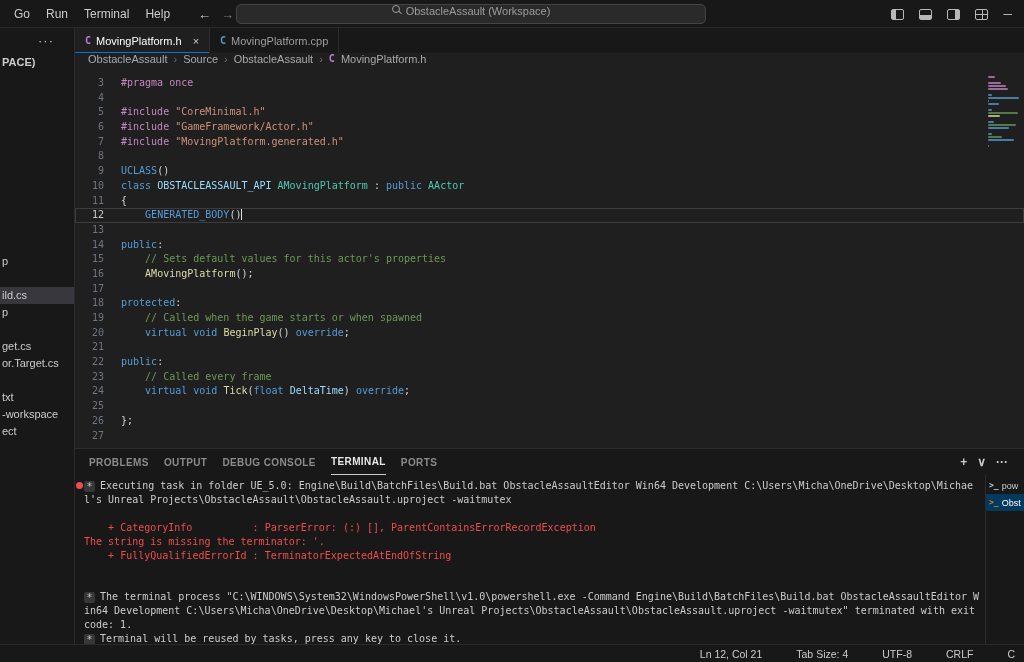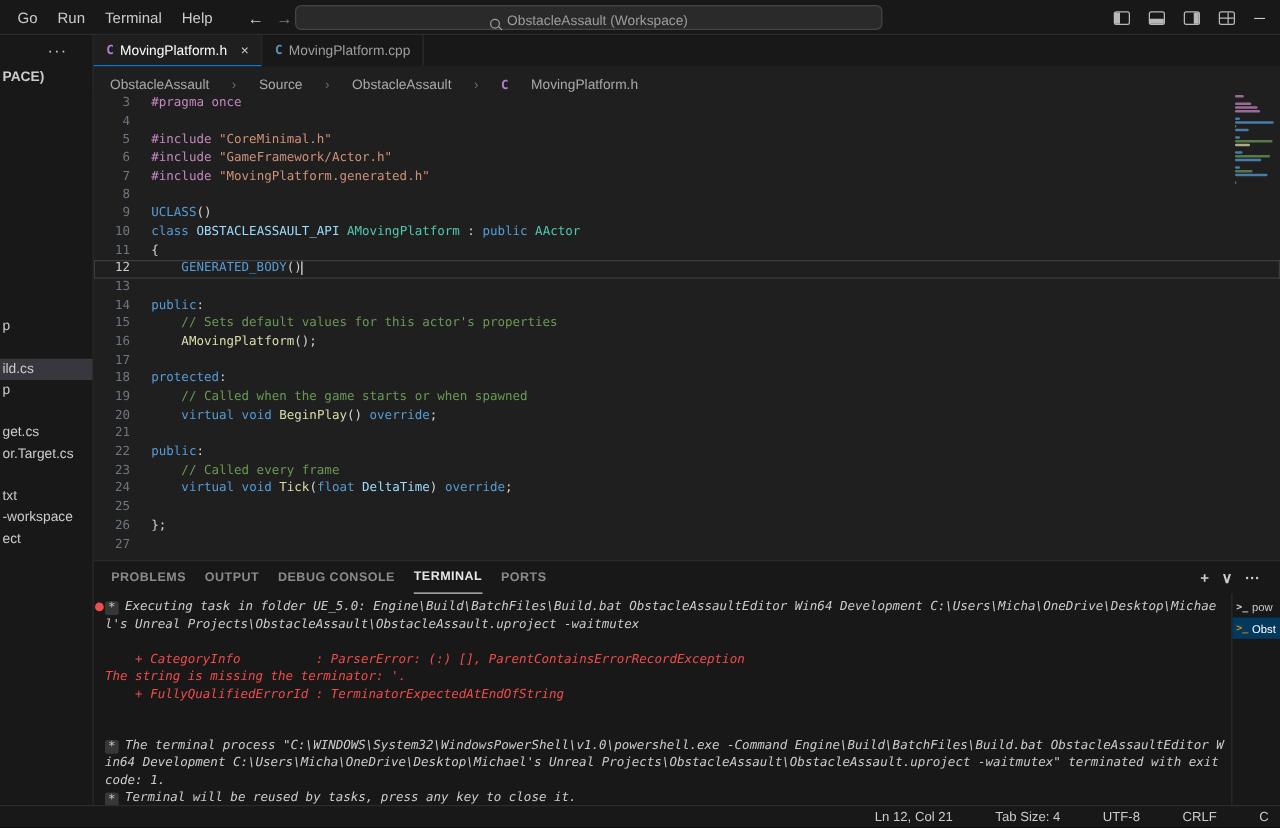--- a/index.html
+++ b/index.html
@@ -13,21 +13,21 @@
   
   .titlebar { height:28px; flex:0 0 28px; background:#181818; border-bottom:1px solid #2b2b2b;
     display:flex; align-items:center; position:relative; }
   .menus { display:flex; margin-left:6px; }
   .menu-item { padding:3px 8px; color:#cccccc; font-size:12px; border-radius:4px; cursor:default; }
   .nav-arrows { position:absolute; left:198px; top:0; height:28px; display:flex; align-items:center; gap:10px; }
   .nav-arrow { font-size:13px; color:#cccccc; }
   .nav-arrow.fwd { color:#7a7a7a; }
   .searchbox { position:absolute; left:236px; top:4px; width:470px; height:20px;
     background:#2a2a2a; border:1px solid #454545; border-radius:5px;
-    display:flex; align-items:flex-end; justify-content:center; gap:6px; color:#9d9d9d; font-size:11px; }
+    display:flex; align-items:flex-start; justify-content:center; gap:6px; color:#9d9d9d; font-size:11px; }
   .mag { width:8px; height:8px; border:1.4px solid #9d9d9d; border-radius:50%; position:relative; display:inline-block; }
   .mag::after { content:""; position:absolute; width:4px; height:1.4px; background:#9d9d9d;
     transform:rotate(45deg); right:-3.5px; bottom:-1px; }
   .title-icons { position:absolute; right:12px; top:0; height:28px; display:flex; align-items:center; gap:15px; }
   .win-ico { width:13px; height:11px; border:1px solid #b8b8b8; border-radius:2px; position:relative; }
   .win-ico.left::before  { content:""; position:absolute; left:0; top:0; bottom:0; width:4px; background:#b8b8b8; }
   .win-ico.bottom::before{ content:""; position:absolute; left:0; right:0; bottom:0; height:4px; background:#b8b8b8; }
   .win-ico.right::before { content:""; position:absolute; right:0; top:0; bottom:0; width:4px; background:#b8b8b8; }
   .win-ico.grid::before { content:""; position:absolute; left:50%; top:0; bottom:0; width:1px; background:#b8b8b8; }
   .win-ico.grid::after  { content:""; position:absolute; top:50%; left:0; right:0; height:1px; background:#b8b8b8; }
@@ -44,22 +44,22 @@
   .explorer-item.selected { background:#37373d; }
   
   .editor-col { flex:1 1 auto; display:flex; flex-direction:column; min-width:0; background:#1f1f1f; }
   .tabbar { height:25px; flex:0 0 25px; background:#181818; display:flex; align-items:stretch; }
   .tab { display:flex; align-items:center; padding:0 10px; gap:5px; font-size:11px; color:#9d9d9d;
     border-right:1px solid #2b2b2b; background:#181818; position:relative; }
   .tab.active { background:#1f1f1f; color:#ffffff; }
   .tab.active::after { content:""; position:absolute; left:0; right:0; bottom:0; height:1px; background:#0078d4; }
   .tab-file-ico { font-weight:bold; font-size:10px; font-family:"DejaVu Sans Mono",monospace; }
   .tab-close { font-size:11px; color:#cccccc; margin-left:6px; }
-  .breadcrumbs { height:21px; flex:0 0 21px; display:flex; align-items:flex-end; padding-left:13px;
-    font-size:11px; color:#a9a9a9; gap:18px; background:#1f1f1f; }
+  .breadcrumbs { height:21px; flex:0 0 21px; display:flex; align-items:flex-start; padding-left:13px;
+    font-size:11px; color:#a9a9a9; gap:6px; background:#1f1f1f; }
   .crumb-sep { color:#6e6e6e; font-size:11px; }
   .crumb-ico { font-weight:bold; font-size:10px; font-family:"DejaVu Sans Mono",monospace; }
   
   .editor { flex:1 1 auto; position:relative; overflow:hidden; background:#1f1f1f; padding-top:2px; }
   .code-row { height:14.7px; line-height:14.7px; white-space:pre;
     font-family:"DejaVu Sans Mono",monospace; font-size:10px; position:relative; }
   .code-row .ln { display:inline-block; width:29px; text-align:right; color:#6e7681; margin-right:17px; }
   .code-row.current { outline:1px solid #3c3c3c; outline-offset:-1px; }
   .code-row.current .ln { color:#cccccc; }
   .c-pp { color:#c586c0; } .c-str { color:#ce9178; } .c-kw { color:#569cd6; }
@@ -71,21 +71,21 @@
   
   .panel { flex:0 0 196px; height:196px; background:#181818; border-top:1px solid #2b2b2b;
     display:flex; flex-direction:column; }
   .panel-tabs { height:26px; flex:0 0 26px; display:flex; align-items:center; padding-left:14px; gap:15px; position:relative;font-weight:bold; }
   .panel-tab { font-size:10px; letter-spacing:.4px; color:#8b8b8b; height:100%; display:flex; align-items:center; }
   .panel-tab.active { color:#e7e7e7; border-bottom:1px solid #cccccc; }
   .panel-actions { position:absolute; right:16px; top:0; height:26px; display:flex; align-items:center; gap:10px;
     color:#cccccc; font-size:12px; }
   .panel-body { flex:1 1 auto; display:flex; min-height:0; }
   .terminal { flex:1 1 auto; min-width:0; padding:4px 6px 0 9px;
-    font-family:"DejaVu Sans Mono",monospace; font-size:10px; line-height:13.9px; overflow:hidden;font-style:italic; }
+    font-family:"DejaVu Sans Mono",monospace; font-size:10px; line-height:13.9px; overflow:hidden; }
   .t-line { position:relative; min-height:13.9px; white-space:pre-wrap; word-break:break-all; color:#cccccc; }
   .t-line .t-text.err { color:#f14c4c; }
   .t-badge { display:inline-block; width:11px; height:11px; background:#373737; color:#c5c5c5;
     border-radius:2px; font-size:10px; line-height:12px; text-align:center; margin-right:5px; vertical-align:-1px; }
   .t-dot { position:absolute; left:-8px; top:3px; width:7px; height:7px; border-radius:50%; background:#f14c4c; }
   .term-tabs { flex:0 0 39px; width:39px; border-left:1px solid #2b2b2b; padding-top:2px; }
   .term-tab { height:17px; display:flex; align-items:center; gap:3px; padding-left:3px;
     font-size:9px; color:#cccccc; white-space:nowrap; overflow:hidden; }
   .term-tab.selected { background:#04395e; color:#ffffff; }
   .term-ico { font-family:"DejaVu Sans Mono",monospace; font-size:8px; font-weight:bold; }

